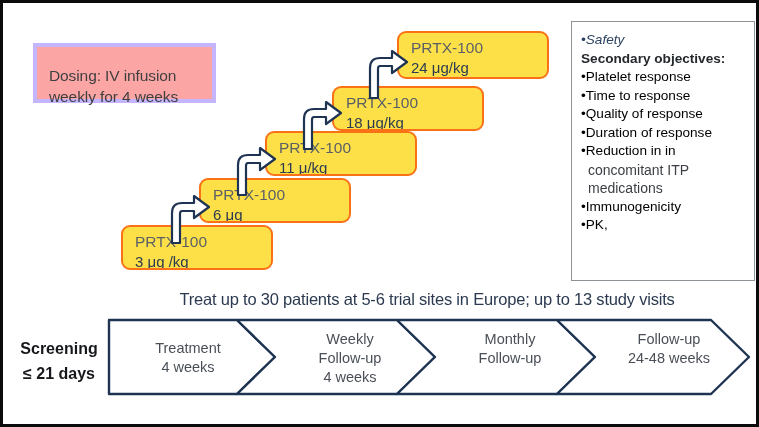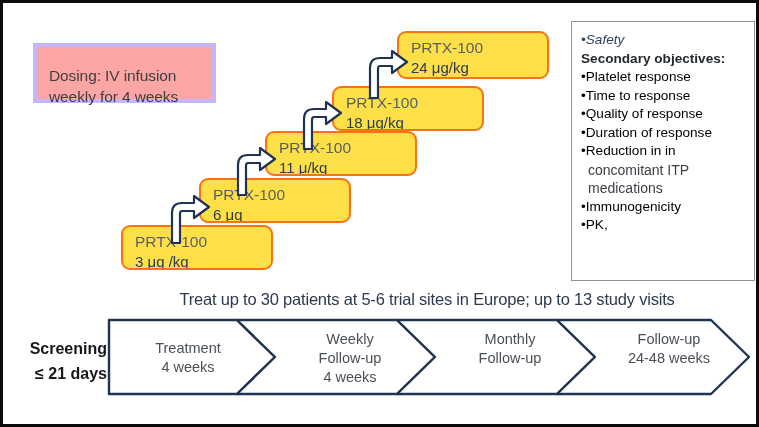--- a/index.html
+++ b/index.html
@@ -48,21 +48,21 @@
   #objectives .bullet.safety{font-style:italic;color:#2b4260;}
   #objectives .cont{color:#3b3f44;font-size:14px;line-height:18.5px;
                     white-space:nowrap;padding-left:7px;}
 
   
   #treat-line{position:absolute;left:104px;top:287px;width:640px;
               text-align:center;color:#2b3a50;font-size:16.5px;
               white-space:nowrap;letter-spacing:-0.2px;}
 
   #screening{position:absolute;left:8px;top:333px;width:96px;
-             text-align:right;color:#16181b;font-size:16px;
+             text-align:center;color:#16181b;font-size:16px;
              font-weight:600;line-height:25px;}
 
   #chevron-row{position:absolute;left:104px;top:315px;width:645px;height:58px;}
   #chevron-row svg{display:block;}
   .chev-label{position:absolute;text-align:center;color:#4a4f57;
               font-size:14.5px;line-height:19px;white-space:nowrap;}
 </style>
 </head>
 <body>
 

